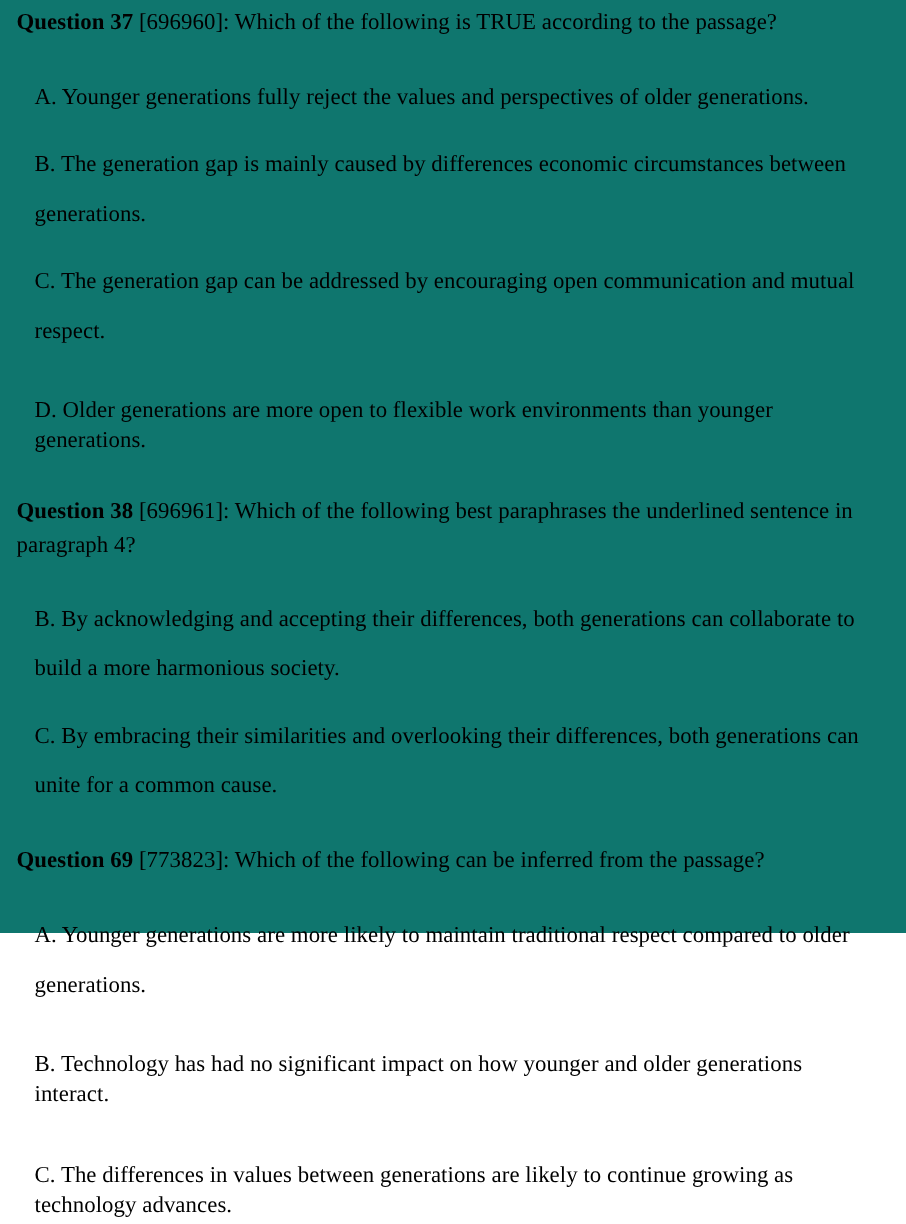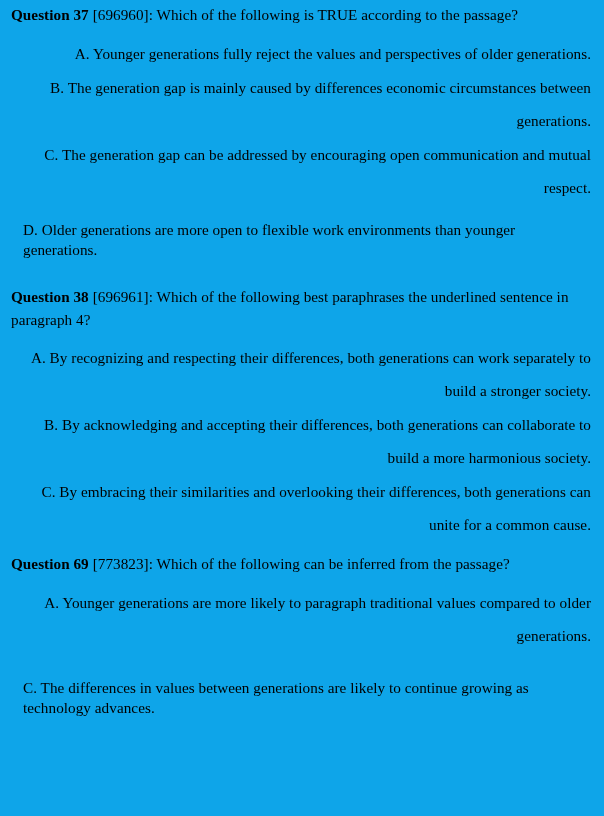--- a/index.html
+++ b/index.html
@@ -11,22 +11,22 @@
     width: 604px;
     height: 816px;
     overflow: hidden;
     font-family: "Liberation Serif", "DejaVu Serif", serif;
     color: #000000;
     -webkit-font-smoothing: antialiased;
   }
   .page {
     position: relative;
     width: 604px;
-    height: 816px;
-    background: #0ea5e9;
+    height: 622px;
+    background: #0f766e;
     box-sizing: border-box;
     padding: 3px 11px 0 11px;
   }
   .block {
     width: 581px;
   }
   
   .qline {
     font-size: 15.2px;
     line-height: 23px;
@@ -37,22 +37,22 @@
   .qlabel {
     font-weight: bold;
   }
   .qrest {
     font-weight: normal;
   }
   
   .opt-loose {
     font-size: 15.2px;
     line-height: 33px;
-    margin: 1px;
-    text-align: right;
+    margin: 12px;
+    text-align: left;
     letter-spacing: 0.05px;
   }
   
   .opt-tight {
     font-size: 15.2px;
     line-height: 20px;
     margin: 12px;
     text-align: left;
     letter-spacing: 0.05px;
   }
@@ -87,37 +87,37 @@
   <div class="gap-tl"></div>
 
   <div class="block">
 
     <p class="qline">
       <span class="qlabel">Question 38</span><span class="qrest"> <span>[696961]:</span> <span>Which of the following best paraphrases the underlined sentence in paragraph 4?</span></span>
     </p>
 
     <div class="spacer-q38"></div>
 
-    <p class="opt-loose">A. By recognizing and respecting their differences, both generations can work separately to build a stronger society.</p>
     <p class="opt-loose">B. By acknowledging and accepting their differences, both generations can collaborate to build a more harmonious society.</p>
     <p class="opt-loose">C. By embracing their similarities and overlooking their differences, both generations can unite for a common cause.</p>
   </div>
 
   <div class="gap-opt"></div>
 
   <div class="block">
 
     <p class="qline">
       <span class="qlabel">Question 69</span><span class="qrest"> <span>[773823]:</span> <span>Which of the following can be inferred from the passage?</span></span>
     </p>
 
     <div class="gap-q"></div>
 
-    <p class="opt-loose">A. Younger generations are more likely to paragraph traditional values compared to older generations.</p>
+    <p class="opt-loose">A. Younger generations are more likely to maintain traditional respect compared to older generations.</p>
 
     <div class="gap-sm"></div>
 
+    <p class="opt-tight">B. Technology has had no significant impact on how younger and older generations interact.</p>
 
     <div class="gap-opt"></div>
 
     <p class="opt-tight">C. The differences in values between generations are likely to continue growing as technology advances.</p>
   </div>
 </div>
 
 </body></html>

